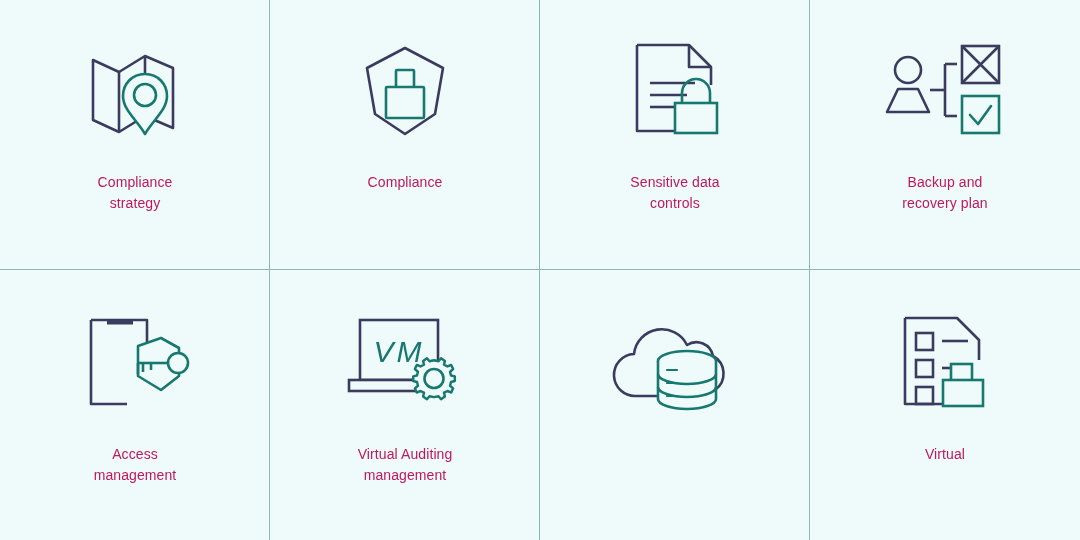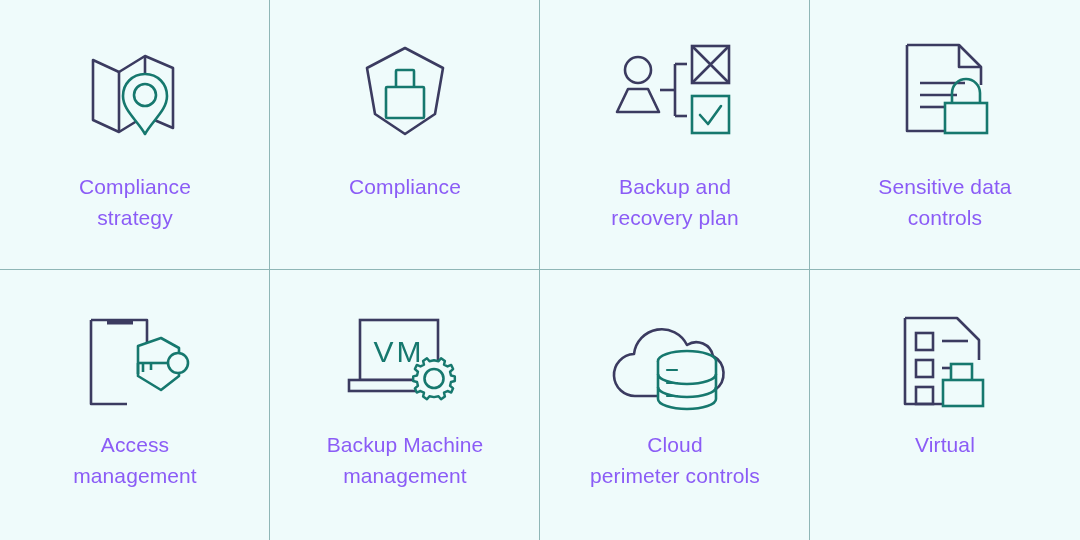--- a/index.html
+++ b/index.html
@@ -57,41 +57,42 @@
     box-sizing: border-box;
     padding-top: 34px;
   }
 
   .icon-wrap {
     width: 120px;
     height: 112px;
     display: flex;
     align-items: center;
     justify-content: center;
+    font-style: italic;
   }
 
   .icon-wrap svg {
     display: block;
     overflow: visible;
   }
 
   .label {
     margin-top: 26px;
     text-align: center;
-    color: #8b5cf6;
-    font-size: 21px;
+    color: #be185d;
+    font-size: 14px;
     line-height: 1.47;
     letter-spacing: 0.1px;
     white-space: pre-line;
     max-width: 240px;
   }
 
   
   .row2 .icon-wrap { height: 116px; }
-  .row2 .label { margin-top: 10px; }
+  .row2 .label { margin-top: 24px; }
 </style>
 </head>
 <body>
 
 <div class="grid">
 
   <div class="cell row1">
     <div class="icon-wrap">
       <svg width="104" height="104" viewBox="0 0 104 104" fill="none">
 
@@ -111,20 +112,40 @@
     <div class="icon-wrap">
       <svg width="104" height="104" viewBox="0 0 104 104" fill="none">
         <path d="M52 10 L90 30 L82 76 L52 96 L22 76 L14 30 Z" stroke="#3b3b60" stroke-width="2.6" stroke-linejoin="round" fill="none"></path>
 
         <rect x="43" y="32" width="18" height="24" rx="1" stroke="#16786e" stroke-width="2.6" fill="none"></rect>
 
         <rect x="33" y="49" width="38" height="31" rx="1" stroke="#16786e" stroke-width="2.6" fill="#effbfb"></rect>
       </svg>
     </div>
     <div class="label">Compliance</div>
+  </div>
+
+  <div class="cell row1">
+    <div class="icon-wrap">
+      <svg width="104" height="102" viewBox="0 0 104 102" fill="none">
+
+        <path d="M14 6 L66 6 L88 28 L88 46" stroke="#3b3b60" stroke-width="2.6" stroke-linejoin="round" fill="none"></path>
+        <path d="M14 6 L14 92 L58 92" stroke="#3b3b60" stroke-width="2.6" stroke-linejoin="round" fill="none"></path>
+        <path d="M66 6 L66 28 L88 28" stroke="#3b3b60" stroke-width="2.6" stroke-linejoin="round" fill="none"></path>
+
+        <path d="M27 44 L72 44" stroke="#3b3b60" stroke-width="2.6" stroke-linecap="butt"></path>
+        <path d="M27 56 L64 56" stroke="#3b3b60" stroke-width="2.6" stroke-linecap="butt"></path>
+        <path d="M27 68 L52 68" stroke="#3b3b60" stroke-width="2.6" stroke-linecap="butt"></path>
+
+        <path d="M59 66 L59 54 A14 14 0 0 1 87 54 L87 66" stroke="#16786e" stroke-width="2.6" fill="none"></path>
+        <rect x="52" y="64" width="42" height="30" stroke="#16786e" stroke-width="2.6" fill="#effbfb"></rect>
+      </svg>
+    </div>
+    <div class="label">Sensitive data
+controls</div>
   </div>
 
   <div class="cell row1">
     <div class="icon-wrap">
       <svg width="128" height="100" viewBox="0 0 128 100" fill="none">
 
         <circle cx="27" cy="30" r="13" stroke="#3b3b60" stroke-width="2.6" fill="none"></circle>
 
         <path d="M6 72 L17 49 L37 49 L48 72 Z" stroke="#3b3b60" stroke-width="2.6" stroke-linejoin="round" fill="none"></path>
 
@@ -135,40 +156,20 @@
 
         <rect x="81" y="6" width="37" height="37" stroke="#3b3b60" stroke-width="2.6" fill="none"></rect>
         <path d="M81 6 L118 43 M118 6 L81 43" stroke="#3b3b60" stroke-width="2.6"></path>
 
         <rect x="81" y="56" width="37" height="37" stroke="#16786e" stroke-width="2.6" fill="none"></rect>
         <path d="M89 75 L97 84 L110 66" stroke="#16786e" stroke-width="2.6" stroke-linecap="round" stroke-linejoin="round" fill="none"></path>
       </svg>
     </div>
     <div class="label">Backup and
 recovery plan</div>
-  </div>
-
-  <div class="cell row1">
-    <div class="icon-wrap">
-      <svg width="104" height="102" viewBox="0 0 104 102" fill="none">
-
-        <path d="M14 6 L66 6 L88 28 L88 46" stroke="#3b3b60" stroke-width="2.6" stroke-linejoin="round" fill="none"></path>
-        <path d="M14 6 L14 92 L58 92" stroke="#3b3b60" stroke-width="2.6" stroke-linejoin="round" fill="none"></path>
-        <path d="M66 6 L66 28 L88 28" stroke="#3b3b60" stroke-width="2.6" stroke-linejoin="round" fill="none"></path>
-
-        <path d="M27 44 L72 44" stroke="#3b3b60" stroke-width="2.6" stroke-linecap="butt"></path>
-        <path d="M27 56 L64 56" stroke="#3b3b60" stroke-width="2.6" stroke-linecap="butt"></path>
-        <path d="M27 68 L52 68" stroke="#3b3b60" stroke-width="2.6" stroke-linecap="butt"></path>
-
-        <path d="M59 66 L59 54 A14 14 0 0 1 87 54 L87 66" stroke="#16786e" stroke-width="2.6" fill="none"></path>
-        <rect x="52" y="64" width="42" height="30" stroke="#16786e" stroke-width="2.6" fill="#effbfb"></rect>
-      </svg>
-    </div>
-    <div class="label">Sensitive data
-controls</div>
   </div>
 
   <div class="cell row2">
     <div class="icon-wrap">
       <svg width="112" height="100" viewBox="0 0 112 100" fill="none">
 
         <path d="M12 8 L68 8 L68 38" stroke="#3b3b60" stroke-width="2.6" stroke-linejoin="round" fill="none"></path>
         <path d="M12 8 L12 92 L48 92" stroke="#3b3b60" stroke-width="2.6" stroke-linejoin="round" fill="none"></path>
 
         <path d="M28 10 L54 10" stroke="#3b3b60" stroke-width="5" stroke-linecap="butt"></path>
@@ -202,42 +203,40 @@
                    L20.7 2.4 L19.6 7 L23.3 10.2 L21 15.3 L16.5 13.4 L12.2 15.5
                    L13.3 20.2 L8.6 23.5 L5.5 19.8 L0 20.9 L-5.5 19.8 L-8.6 23.5
                    L-13.3 20.2 L-12.2 15.5 L-16.5 13.4 L-21 15.3 L-23.3 10.2
                    L-19.6 7 L-20.7 2.4 L-25.4 1.3 L-25.4 -4.4 L-20.7 -5.5
                    L-19.6 -10.1 L-23.3 -13.3 L-21 -18.4 L-16.5 -16.5 L-12.2 -18.6
                    L-13.3 -23.3 L-8.6 -26.6 L-5.5 -22.9 Z" transform="scale(0.82)" stroke="#16786e" stroke-width="3" stroke-linejoin="round" fill="#effbfb"></path>
           <circle cx="0" cy="-1.5" r="9.5" stroke="#16786e" stroke-width="2.6" fill="#effbfb"></circle>
         </g>
       </svg>
     </div>
-    <div class="label">Backup Machine
+    <div class="label">Virtual Auditing
 management</div>
   </div>
 
   <div class="cell row2">
     <div class="icon-wrap">
       <svg width="120" height="100" viewBox="0 0 120 100" fill="none">
 
         <path d="M54 84 L21 84 A21 21 0 0 1 19 42 A28 28 0 0 1 72 33
                  A17 17 0 0 1 98 44 A20 20 0 0 1 100 78" stroke="#3b3b60" stroke-width="2.6" stroke-linecap="round" stroke-linejoin="round" fill="none"></path>
 
         <ellipse cx="72" cy="49" rx="29" ry="10" stroke="#16786e" stroke-width="2.6" fill="#effbfb"></ellipse>
         <path d="M43 49 L43 87 A29 10 0 0 0 101 87 L101 49" stroke="#16786e" stroke-width="2.6" fill="#effbfb"></path>
         <path d="M43 62 A29 10 0 0 0 101 62" stroke="#16786e" stroke-width="2.6" fill="none"></path>
         <path d="M43 75 A29 10 0 0 0 101 75" stroke="#16786e" stroke-width="2.6" fill="none"></path>
         <path d="M52 58 L62 58" stroke="#16786e" stroke-width="2.2" stroke-linecap="round"></path>
         <path d="M52 71 L62 71" stroke="#16786e" stroke-width="2.2" stroke-linecap="round"></path>
         <path d="M52 84 L62 84" stroke="#16786e" stroke-width="2.2" stroke-linecap="round"></path>
       </svg>
     </div>
-    <div class="label">Cloud
-perimeter controls</div>
   </div>
 
   <div class="cell row2">
     <div class="icon-wrap">
       <svg width="104" height="100" viewBox="0 0 104 100" fill="none">
 
         <path d="M12 6 L64 6 L86 28 L86 48" stroke="#3b3b60" stroke-width="2.6" stroke-linejoin="round" fill="none"></path>
         <path d="M12 6 L12 92 L56 92" stroke="#3b3b60" stroke-width="2.6" stroke-linejoin="round" fill="none"></path>
 
         <rect x="23" y="21" width="17" height="17" stroke="#3b3b60" stroke-width="2.6" fill="none"></rect>

